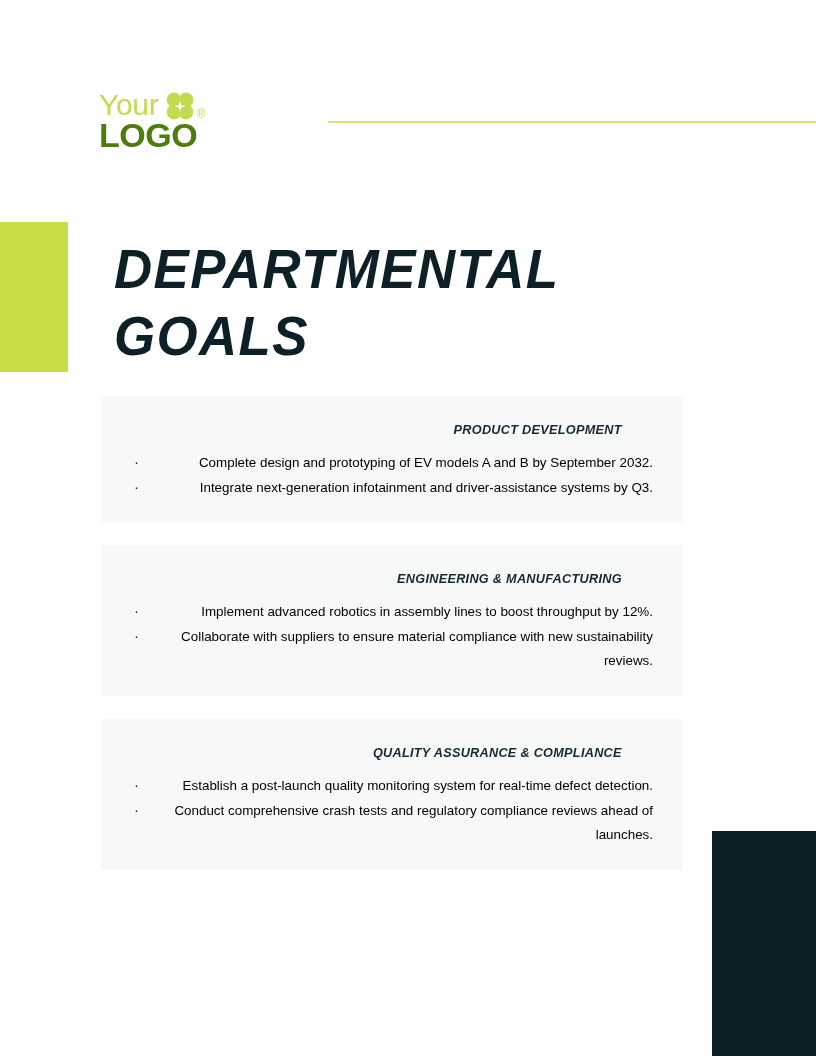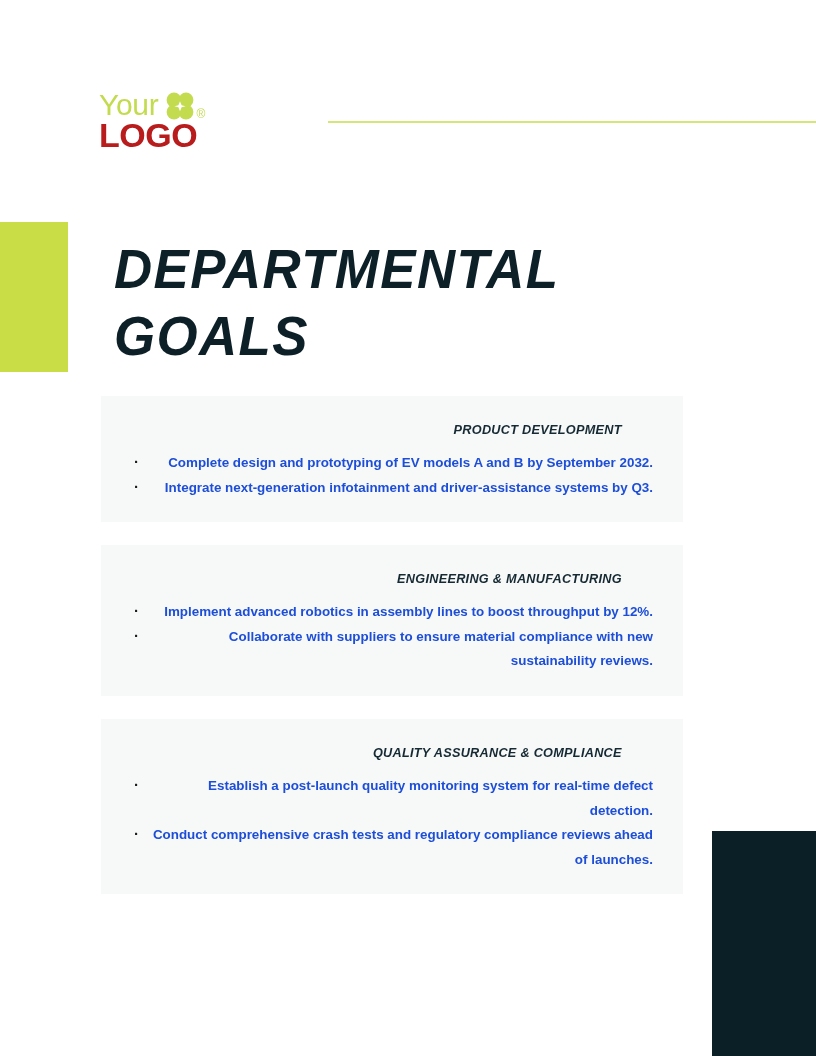--- a/index.html
+++ b/index.html
@@ -91,21 +91,21 @@
     color: #c3db4e;
     line-height: 12px;
     margin-left: 1px;
     margin-top: 1px;
   }
 
   .logo-word {
     font-family: "Liberation Sans", sans-serif;
     font-size: 34px;
     font-weight: bold;
-    color: #b91c1c;
+    color: #4d7c0f;
     line-height: 32px;
     letter-spacing: -0.5px;
     margin-top: -1px;
   }
 
   
   .page-title {
     position: absolute;
     left: 114px;
     top: 236px;
@@ -155,23 +155,22 @@
 
   .card-list {
     list-style: none;
   }
 
   .card-list li {
     position: relative;
     font-family: "Liberation Sans", sans-serif;
     font-size: 13.4px;
     line-height: 24.6px;
-    color: #1d4ed8;
+    color: #000000;
     padding-left: 12px;
-    font-weight: bold;
   }
 
   .card-list li::before {
     content: "\00B7";
     position: absolute;
     left: 1px;
     top: -1px;
     font-size: 15px;
     color: #1b1b1b;
   }

